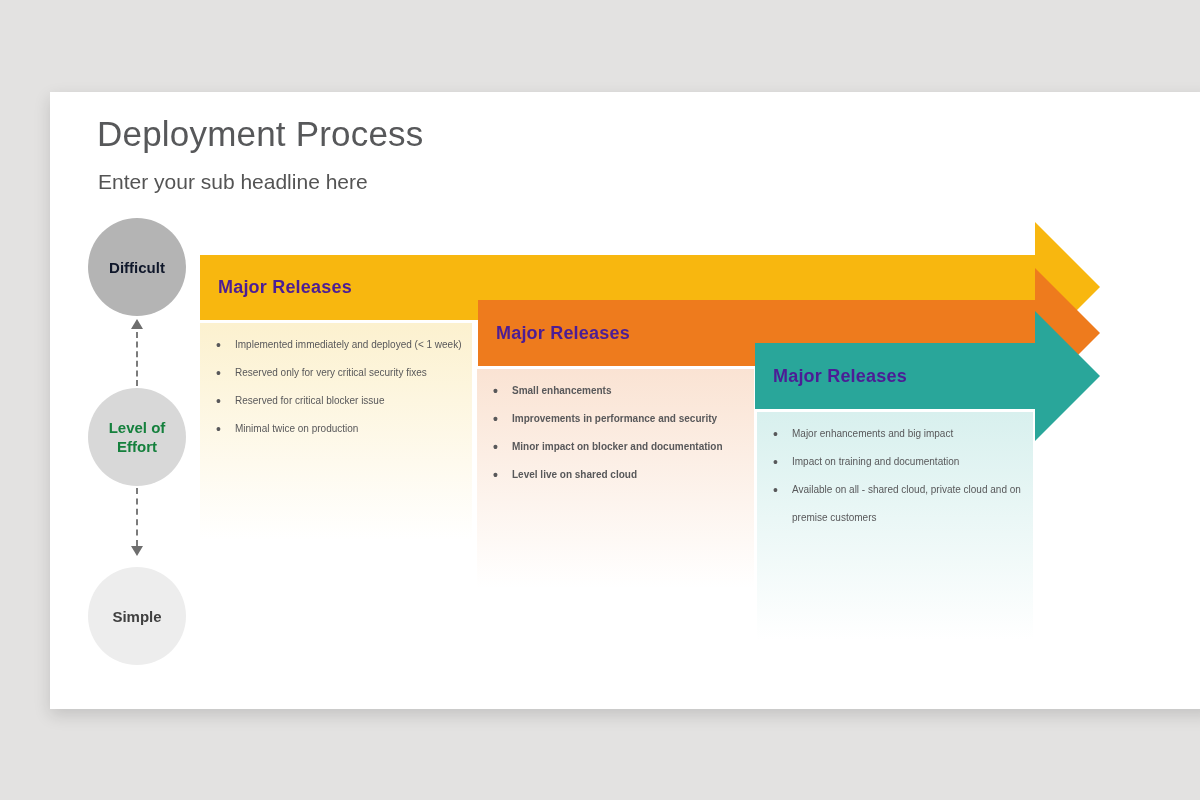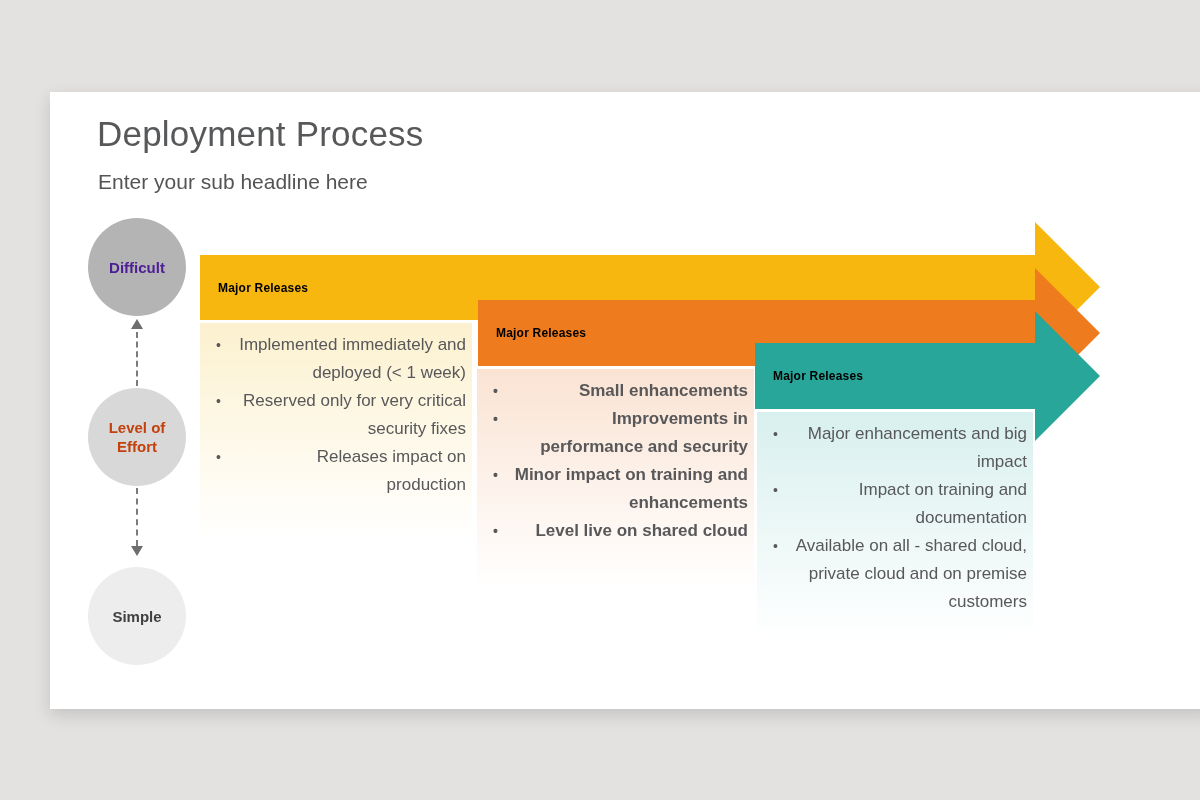--- a/index.html
+++ b/index.html
@@ -37,21 +37,21 @@
   }
   .seg1{top:240px;height:54px;}
   .seg2{top:396px;height:58px;}
   .tri{position:absolute;width:0;height:0;left:81px;}
   .tri-up{top:227px;border-left:6px solid transparent;border-right:6px solid transparent;border-bottom:10px solid #6e6e6e;}
   .tri-down{top:454px;border-left:6px solid transparent;border-right:6px solid transparent;border-top:10px solid #6e6e6e;}
   
   .band{
     position:absolute;box-sizing:border-box;
     display:flex;align-items:center;padding-left:18px;
-    color:#000000;font-size:12px;font-weight:700;letter-spacing:0.2px;
+    color:#4c1d95;font-size:18px;font-weight:700;letter-spacing:0.2px;
   }
   .head{
     position:absolute;width:0;height:0;left:985px;
     border-top:65px solid transparent;border-bottom:65px solid transparent;
     border-left:65px solid #000;
   }
   .g1{z-index:1;}
   .g2{z-index:2;}
   .g3{z-index:3;}
   .band.b0{left:150px;top:163px;width:835px;height:65px;}
@@ -65,68 +65,69 @@
     position:absolute;box-sizing:border-box;z-index:0;
   }
   .panel.p0{left:150px;top:231px;width:272px;height:236px;}
   .panel.p1{left:427px;top:277px;width:277px;height:238px;font-weight:bold;}
   .panel.p2{left:707px;top:320px;width:276px;height:248px;}
   .bullets{
     margin:0;padding:8px 6px 0 14px;list-style:none;
   }
   .bullets li{
     position:relative;padding-left:21px;
-    font-size:17px;line-height:28px;color:#58585a;text-align:right;
+    font-size:10px;line-height:28px;color:#58585a;
   }
   .bullets li::before{
     content:"•";position:absolute;left:2px;top:0;
     color:#58585a;font-size:14px;
   }
 </style>
 </head>
 <body style="background: rgb(227, 226, 225);">
 
 <div class="slide">
 
   <h1 class="title">Deployment Process</h1>
   <p class="subtitle">Enter your sub headline here</p>
 
   <div>
-    <div class="circle c0" style="background: rgb(180, 180, 180); color: #4c1d95;">
+    <div class="circle c0" style="background: rgb(180, 180, 180); color: #0f172a;">
       <span>Difficult</span>
     </div>
     <span class="tri tri-up"></span>
     <div class="dash-seg seg1"></div>
-    <div class="circle c1" style="background: rgb(216, 216, 216); color: #c2410c;">
+    <div class="circle c1" style="background: rgb(216, 216, 216); color: #15803d;">
       <span>Level of Effort</span>
     </div>
     <div class="dash-seg seg2"></div>
     <span class="tri tri-down"></span>
     <div class="circle c2" style="background: rgb(237, 237, 237); color: rgb(64, 64, 64); text-align: center;">
       <span>Simple</span>
     </div>
   </div>
 
   <div class="panel p0 g1" style="background: linear-gradient(rgb(252, 241, 207) 0%, rgb(255, 255, 255) 92%);">
     <ul class="bullets">
       <li>Implemented immediately and deployed (&lt; 1 week)</li>
       <li>Reserved only for very critical security fixes</li>
-      <li>Releases impact on production</li>
+      <li>Reserved for critical blocker issue</li>
+      <li>Minimal twice on production</li>
     </ul>
   </div>
   <span class="head h0 g1" style="border-left-color: rgb(248, 183, 15);"></span>
   <div class="band b0 g1" style="background: rgb(248, 183, 15);">
     <span>Major Releases</span>
   </div>
 
   <div class="panel p1 g1" style="background: linear-gradient(rgb(250, 227, 211) 0%, rgb(255, 255, 255) 92%);">
     <ul class="bullets">
       <li>Small enhancements</li>
       <li>Improvements in performance and security</li>
-      <li>Minor impact on training and enhancements</li>
+      <li>Minor impact on blocker and documentation</li>
       <li>Level live on shared cloud</li>
     </ul>
   </div>
   <span class="head h1 g2" style="border-left-color: rgb(238, 123, 29);"></span>
   <div class="band b1 g2" style="background: rgb(238, 123, 29);">
     <span>Major Releases</span>
   </div>
 
   <div class="panel p2 g1" style="background: linear-gradient(rgb(216, 240, 238) 0%, rgb(255, 255, 255) 92%);">
     <ul class="bullets">

